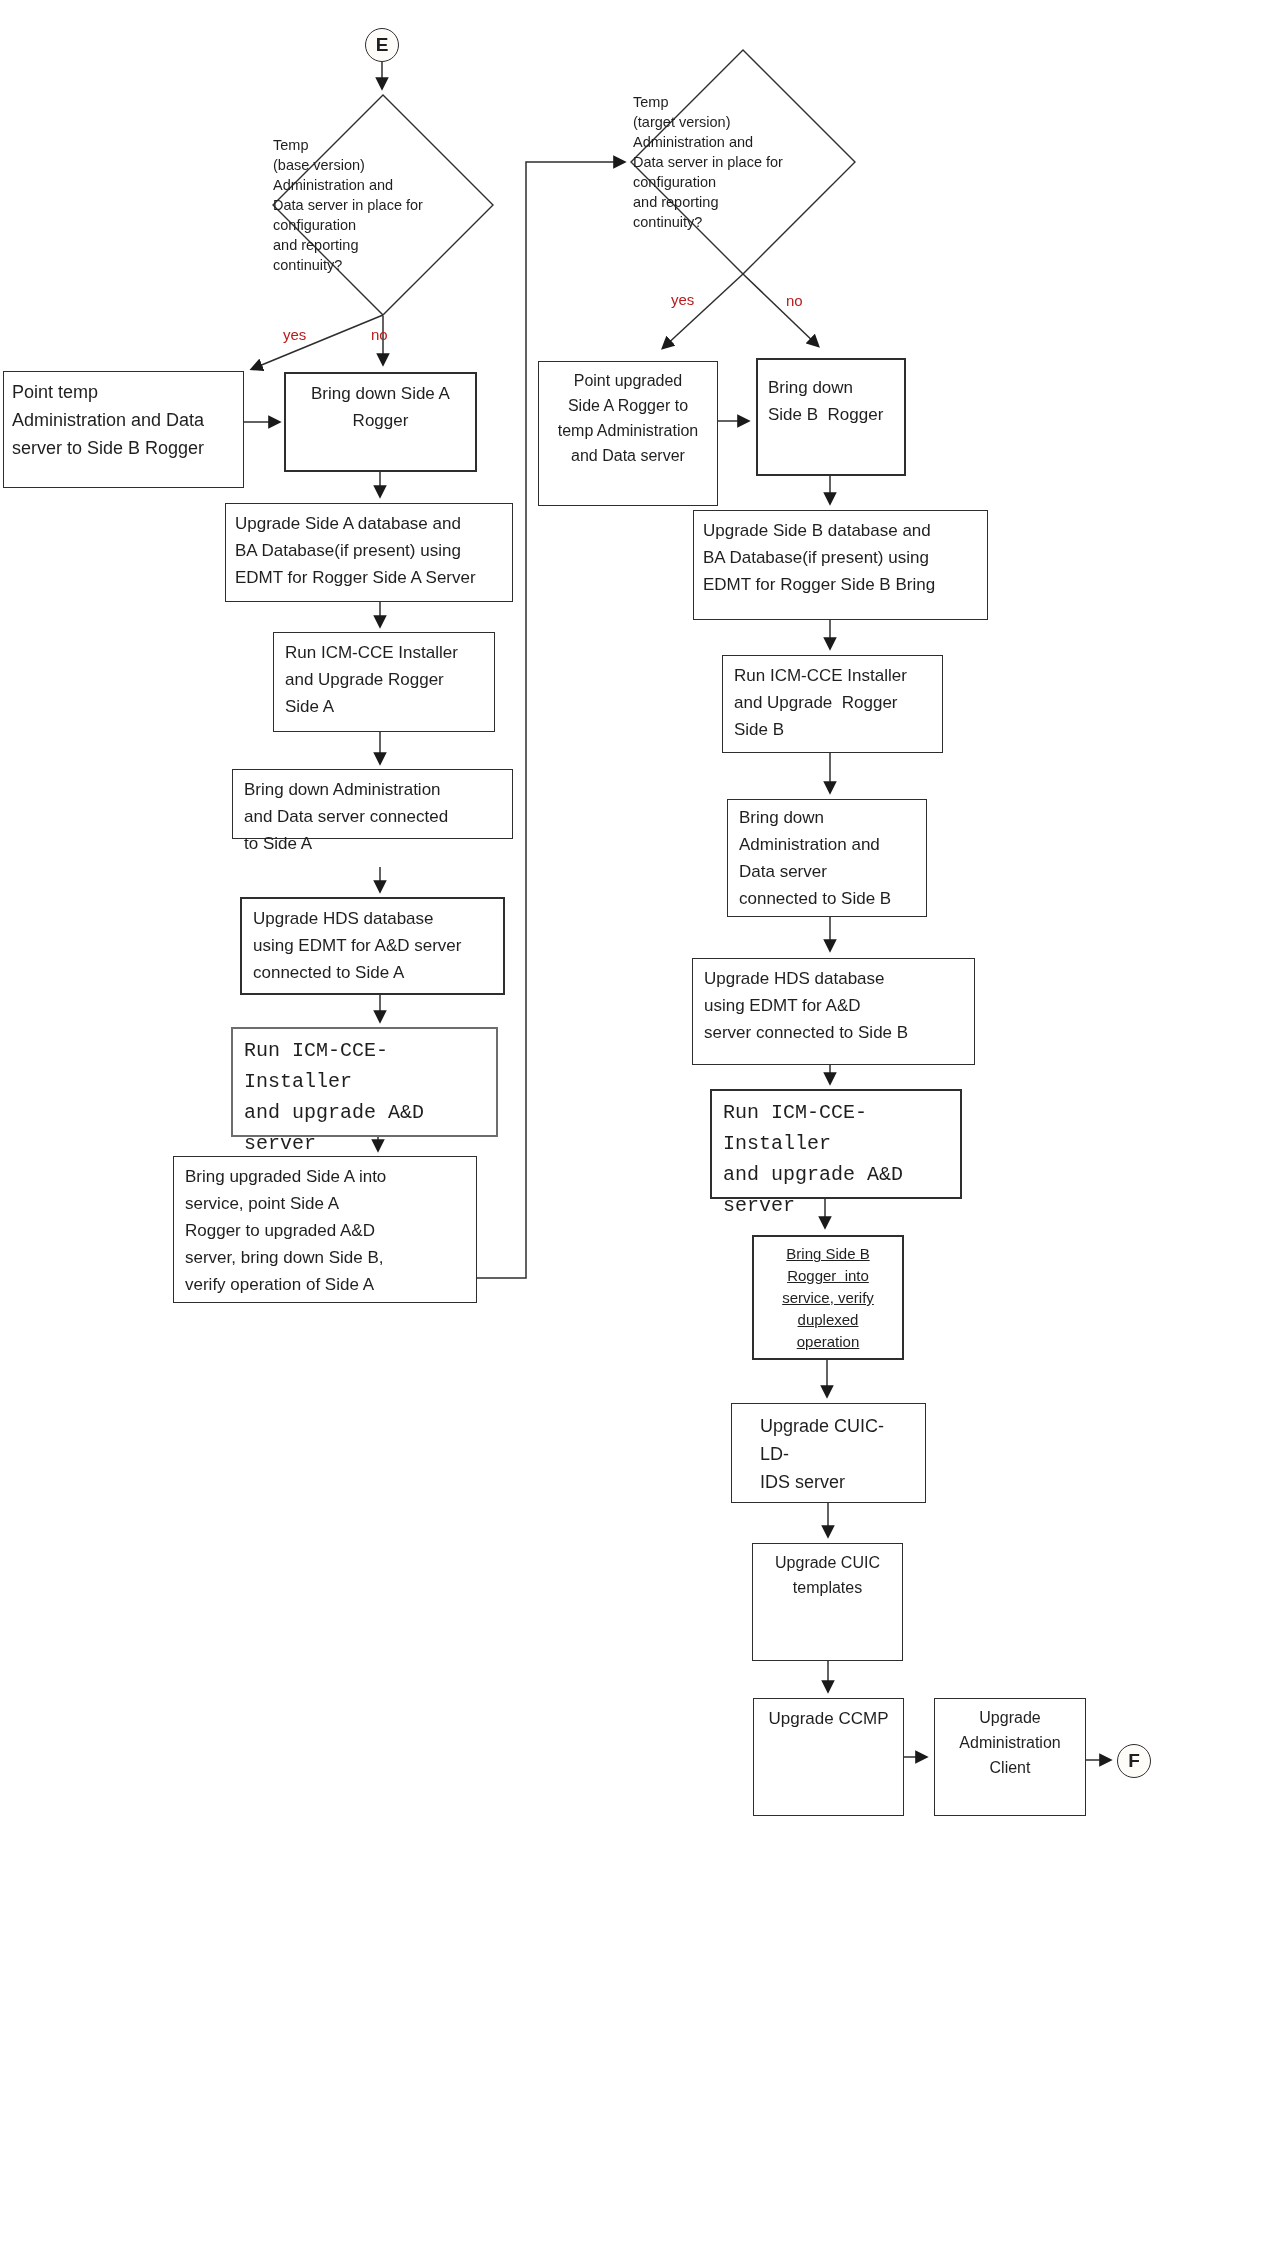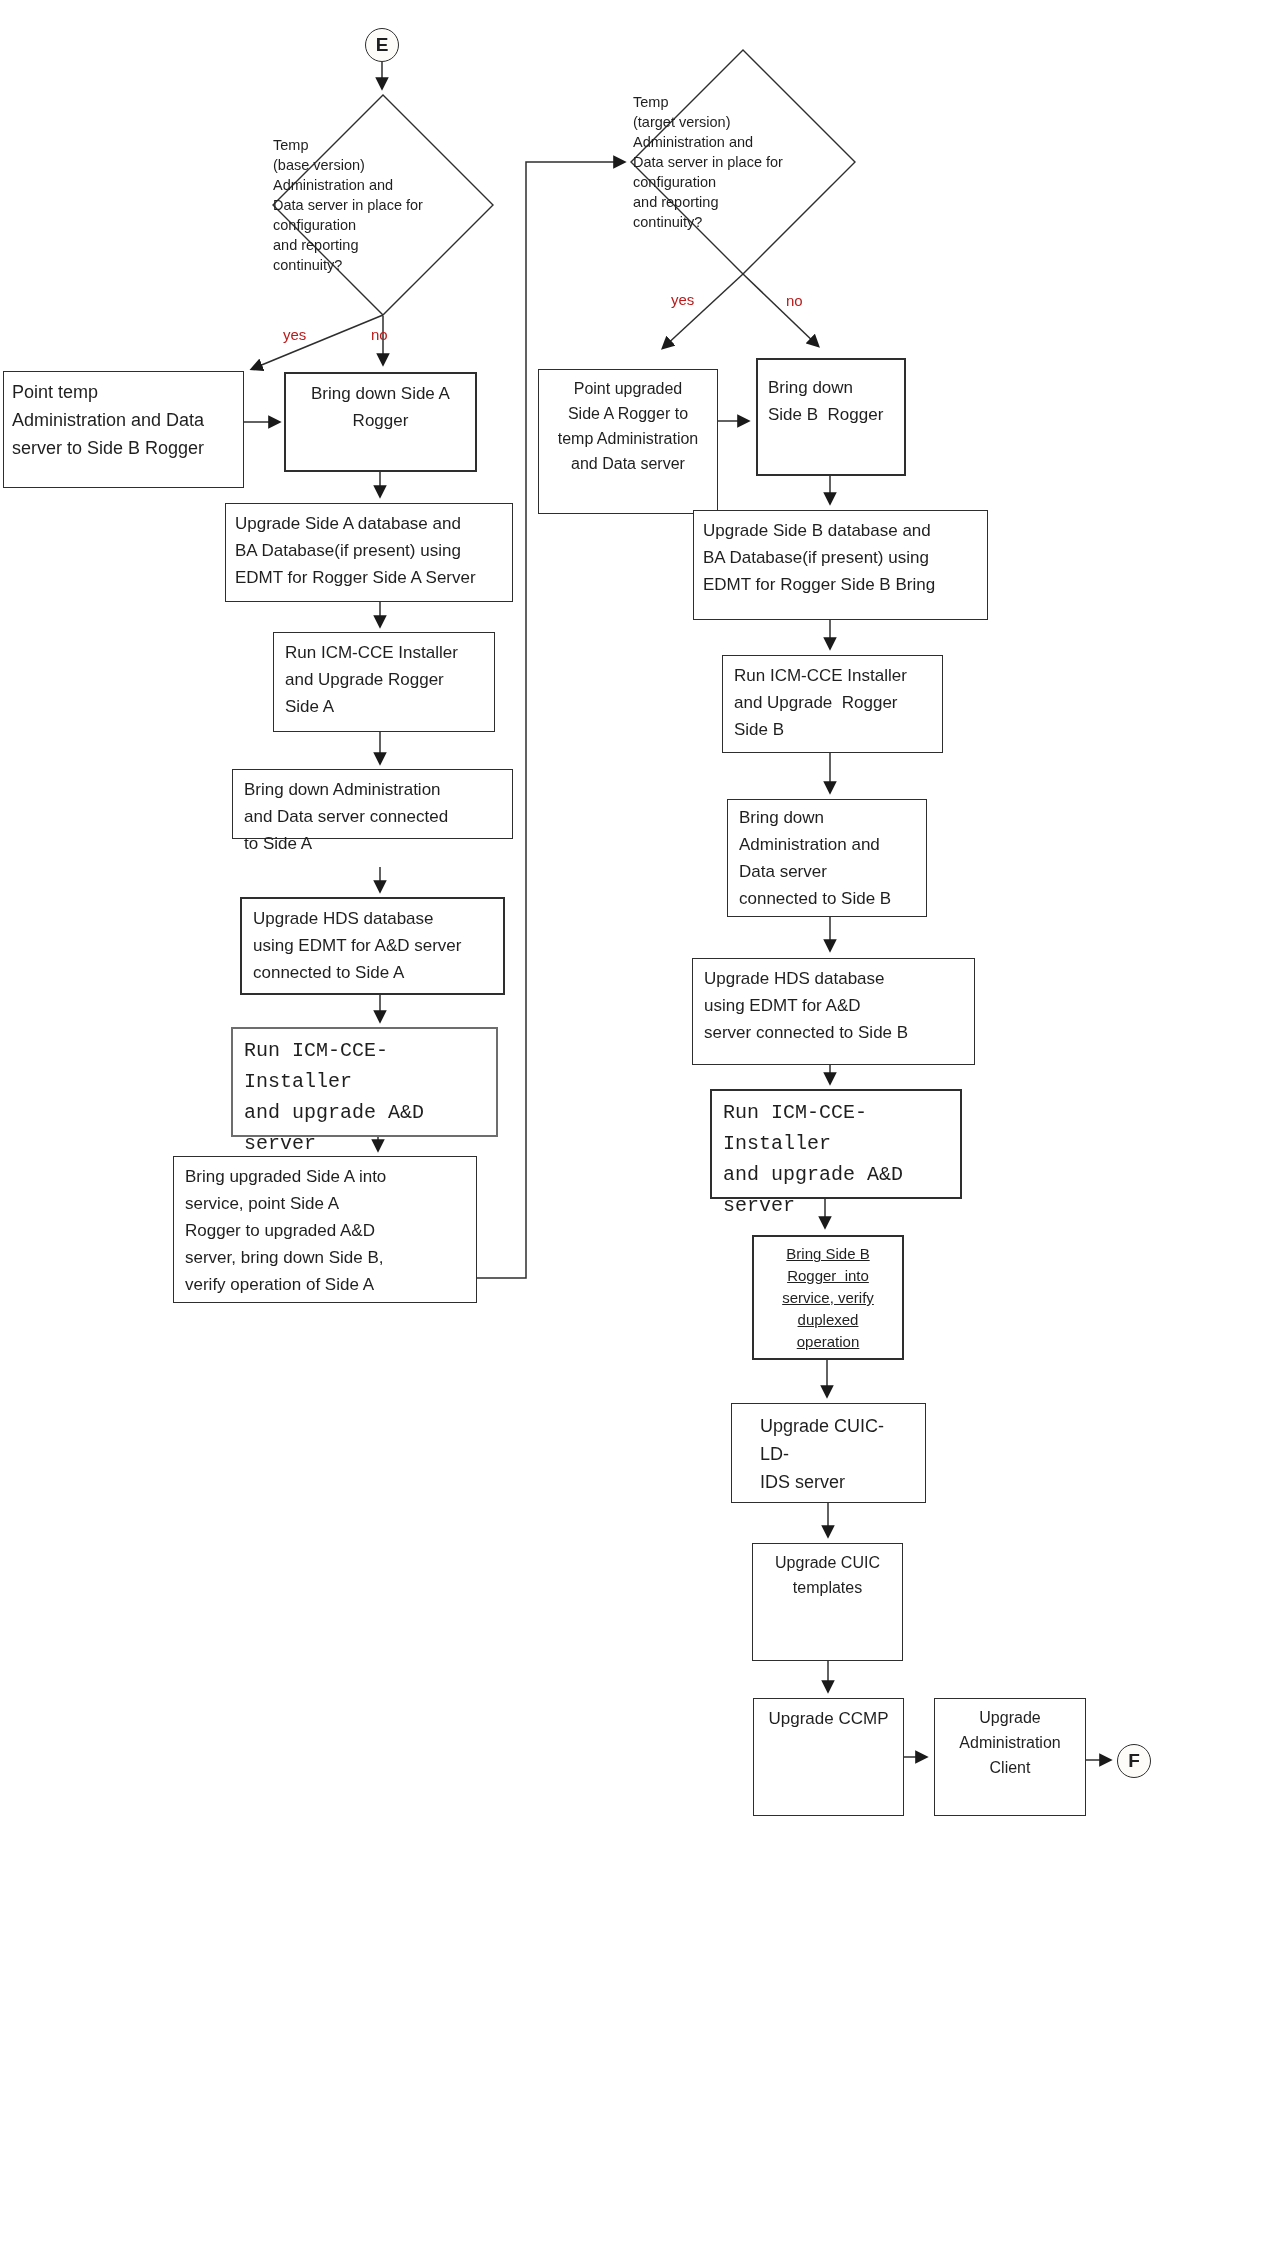--- a/index.html
+++ b/index.html
@@ -150,21 +150,21 @@
     </div>
 
   <div class="node fs17" style="left:173px;top:1156px;width:304px;height:147px">
     <span class="lbl">Bring upgraded Side A into
 service, point Side A
 Rogger to upgraded A&amp;D
 server, bring down Side B,
 verify operation of Side A</span>
     </div>
 
-  <div class="node fs16 center" style="left:538px;top:369px;width:180px;height:145px">
+  <div class="node fs16 center" style="left:538px;top:361px;width:180px;height:145px">
     <span class="lbl">Point upgraded
 Side A Rogger to
 temp Administration
 and Data server</span>
     </div>
 
   <div class="node fs17 vtop b2" style="left:756px;top:358px;width:150px;height:118px;padding:14px 10px">
     <span class="lbl">Bring down
 Side B  Rogger</span>
     </div>

